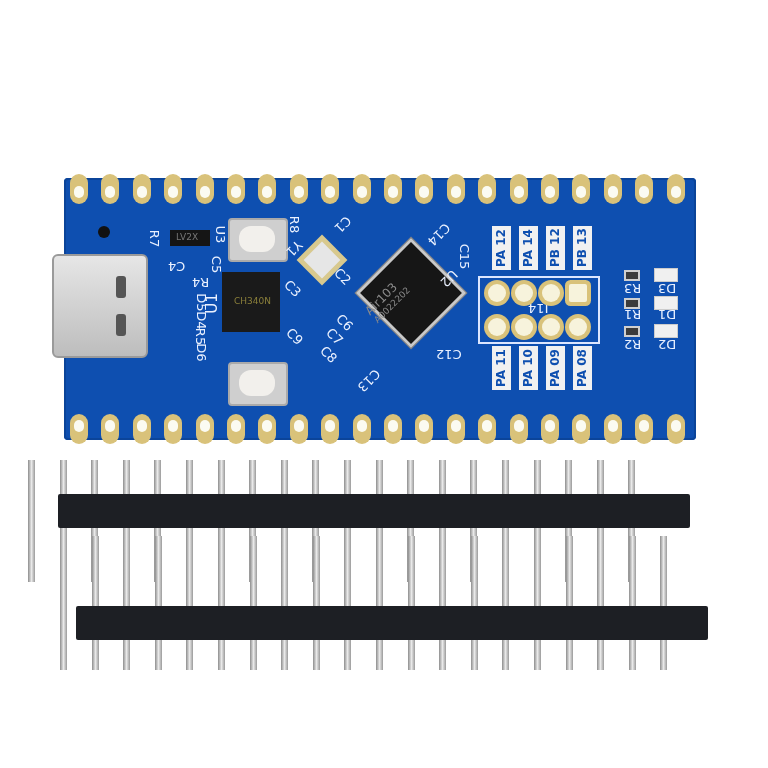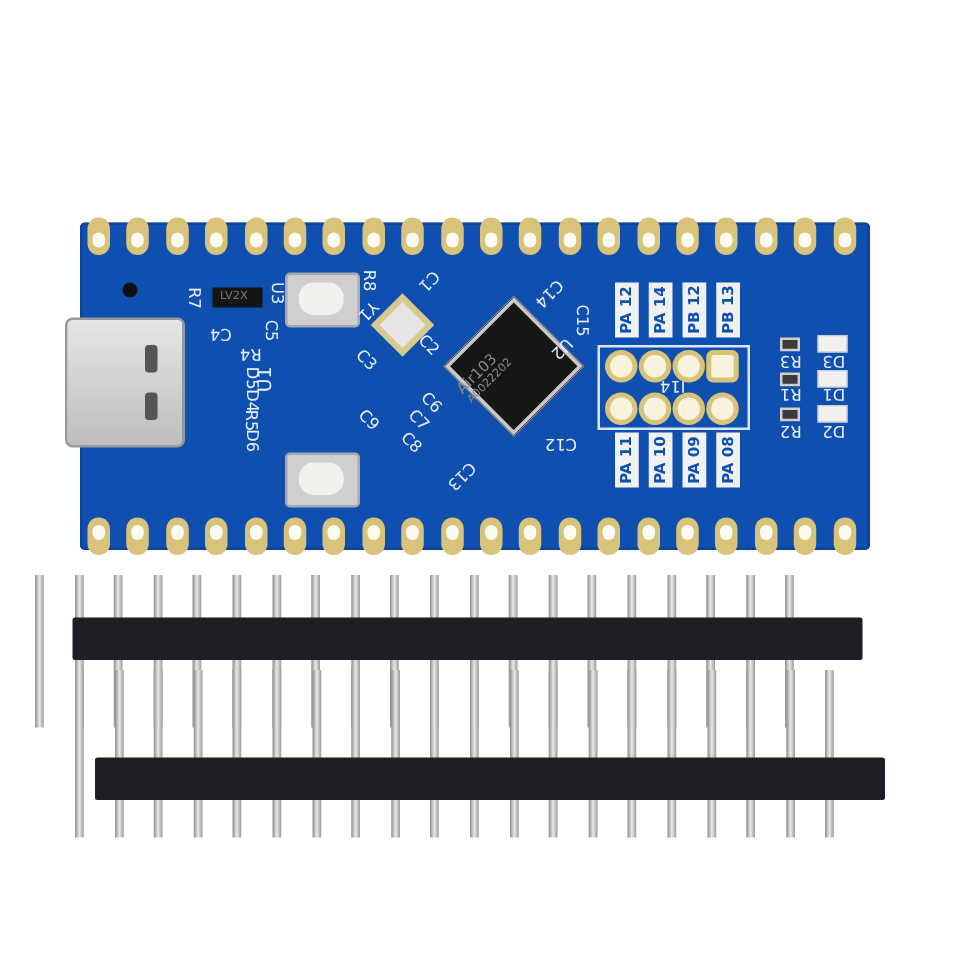--- a/index.html
+++ b/index.html
@@ -52,20 +52,23 @@
       <span style="position:absolute;left:6px;top:2px;color:#777;font-size:9px">LV2X</span>
     </div>
 
     <div class="btn" style="left:164px;top:40px">
         <div class="cap"></div>
       </div>
     <div class="btn" style="left:164px;top:184px">
         <div class="cap"></div>
       </div>
 
+    <div class="soic">
+      <span style="position:absolute;left:12px;top:24px;color:#8a7f3a;font-size:9px">CH340N</span>
+    </div>
 
     <div class="crystal"></div>
 
     <div class="qfn"></div>
     <div class="qfn-text">
       <div>Air103</div>
       <div style="font-size:9px">A0022202</div>
     </div>
 
     <div class="j14"></div>

